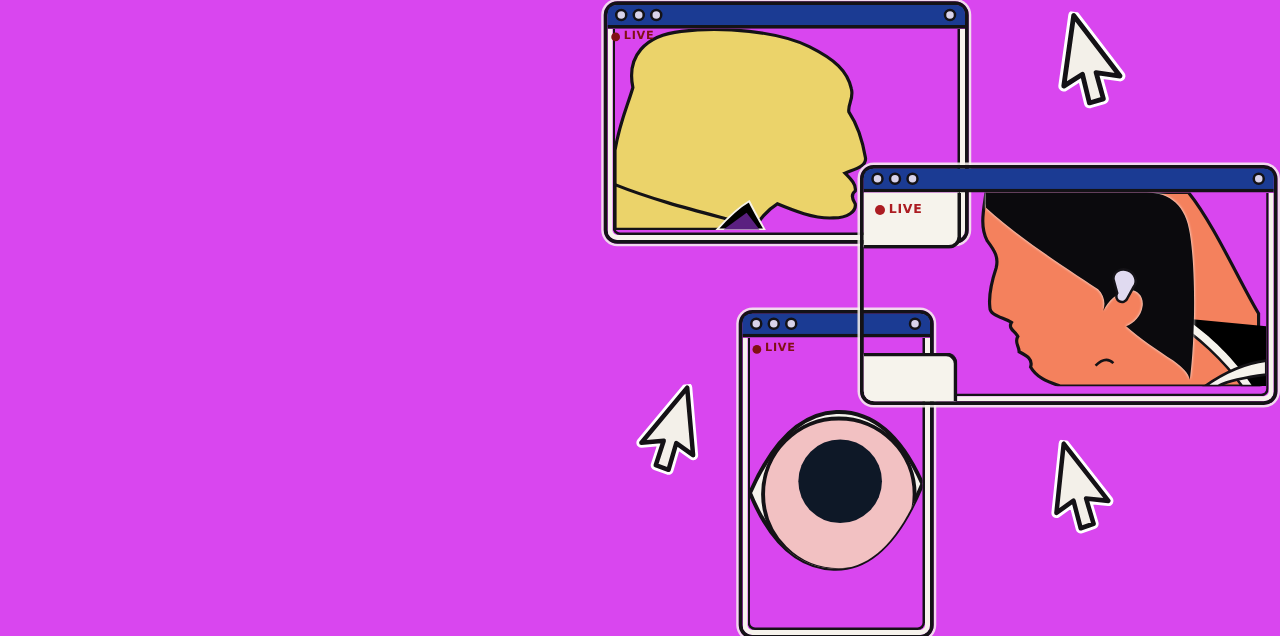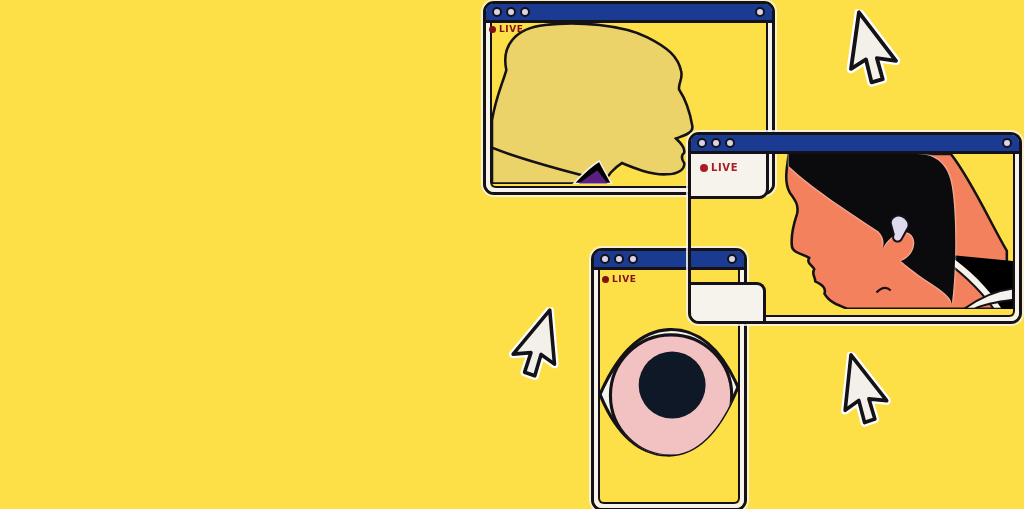--- a/index.html
+++ b/index.html
@@ -2,21 +2,21 @@
 <html><head>
 <meta charset="utf-8">
 <style>
   :root{
     --ink:#141216;
     --blue:#1b3b93;
     --paper:#f6f3ec;
     --dot:#d9d3ea;
   }
   html,body{margin:0;padding:0;background:#000;}
-  .canvas{position:relative;width:1024px;height:509px;background:#fde047;overflow:hidden;
+  .canvas{position:relative;width:1024px;height:509px;background:#d946ef;overflow:hidden;
           font-family:"DejaVu Sans",sans-serif;}
   
   .win{position:absolute;border:3px solid var(--ink);border-radius:11px;
        box-shadow:0 0 0 2px rgba(246,243,236,.85);}
   .bar{position:relative;height:16px;background:var(--blue);border-bottom:3px solid var(--ink);
        border-radius:7px 7px 0 0;display:flex;align-items:center;gap:4px;
        padding:0 7px 0 6px;}
   .dot{width:10px;height:10px;border-radius:50%;background:var(--dot);
        border:2px solid var(--ink);box-sizing:border-box;flex:0 0 auto;}
   .dot.far{margin-left:auto;}

